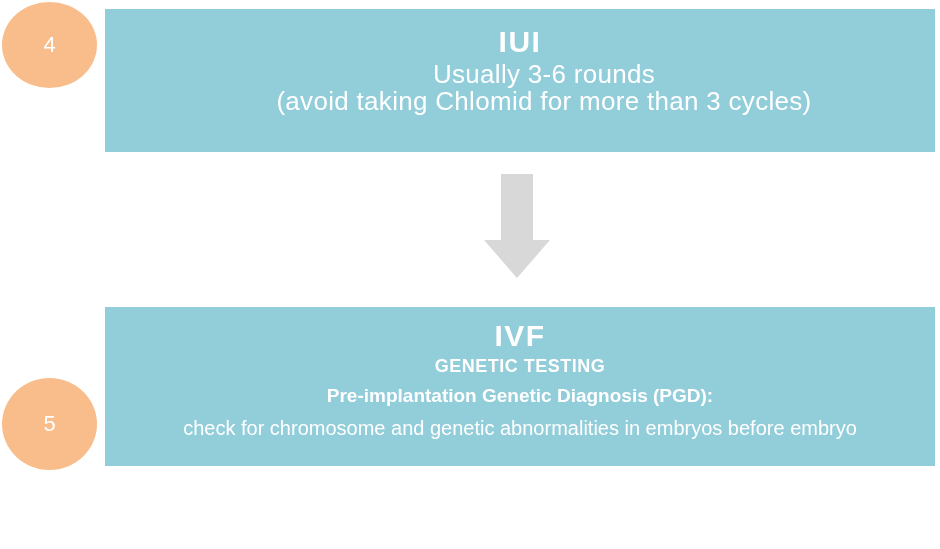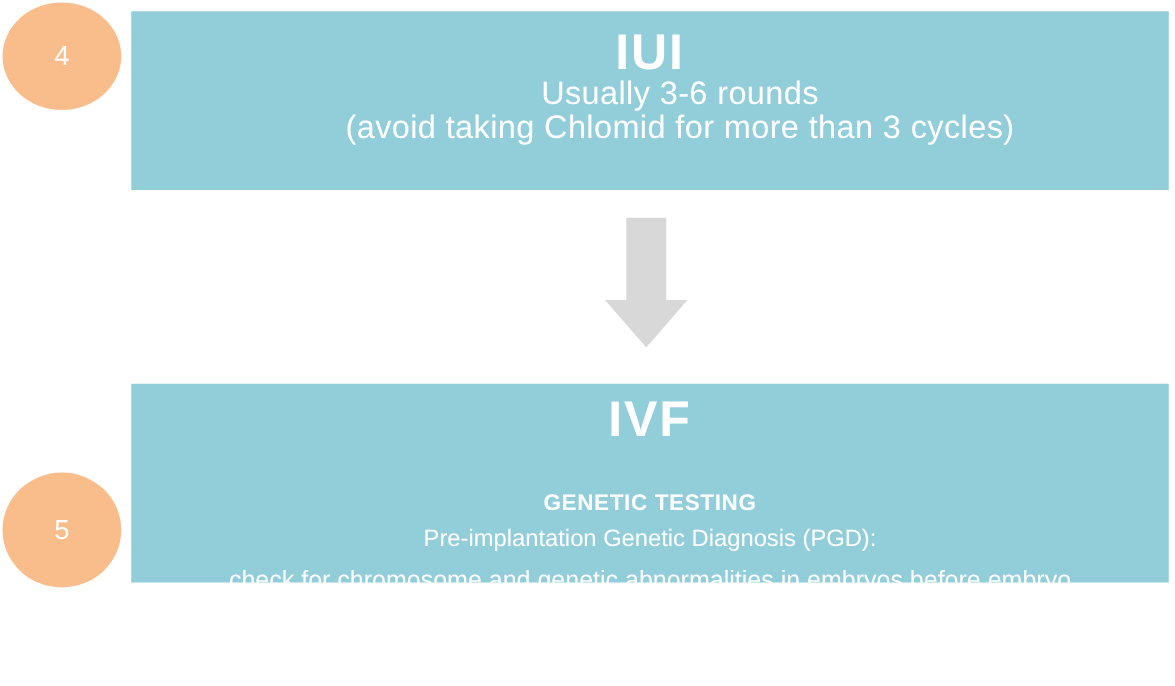--- a/index.html
+++ b/index.html
@@ -34,42 +34,41 @@
     width: 830px;
     background: #92cdda;
     color: #ffffff;
     text-align: center;
     box-sizing: border-box;
   }
   .box-iui { top: 9px;   height: 143px; padding-top: 14px; }
   .box-ivf { top: 307px; height: 159px; padding-top: 10px; }
 
   .box-title {
-    font-size: 40px;
+    font-size: 30px;
     font-weight: bold;
     letter-spacing: 1.5px;
     line-height: 38px;
   }
   .box-line {
     font-size: 26px;
     line-height: 27px;
     letter-spacing: 0.3px;
     margin-left: 48px;
   }
   .ivf-subtitle {
-    margin-top: 36px;
     font-size: 18px;
     font-weight: bold;
     letter-spacing: 0.5px;
     line-height: 22px;
   }
   .ivf-heading {
     margin-top: 7px;
     font-size: 19px;
-    font-weight: normal;
+    font-weight: bold;
     line-height: 24px;
   }
   .ivf-body {
     margin-top: 6px;
     font-size: 20px;
     line-height: 29px;
   }
   .down-arrow {
     position: absolute;
     left: 484px;

